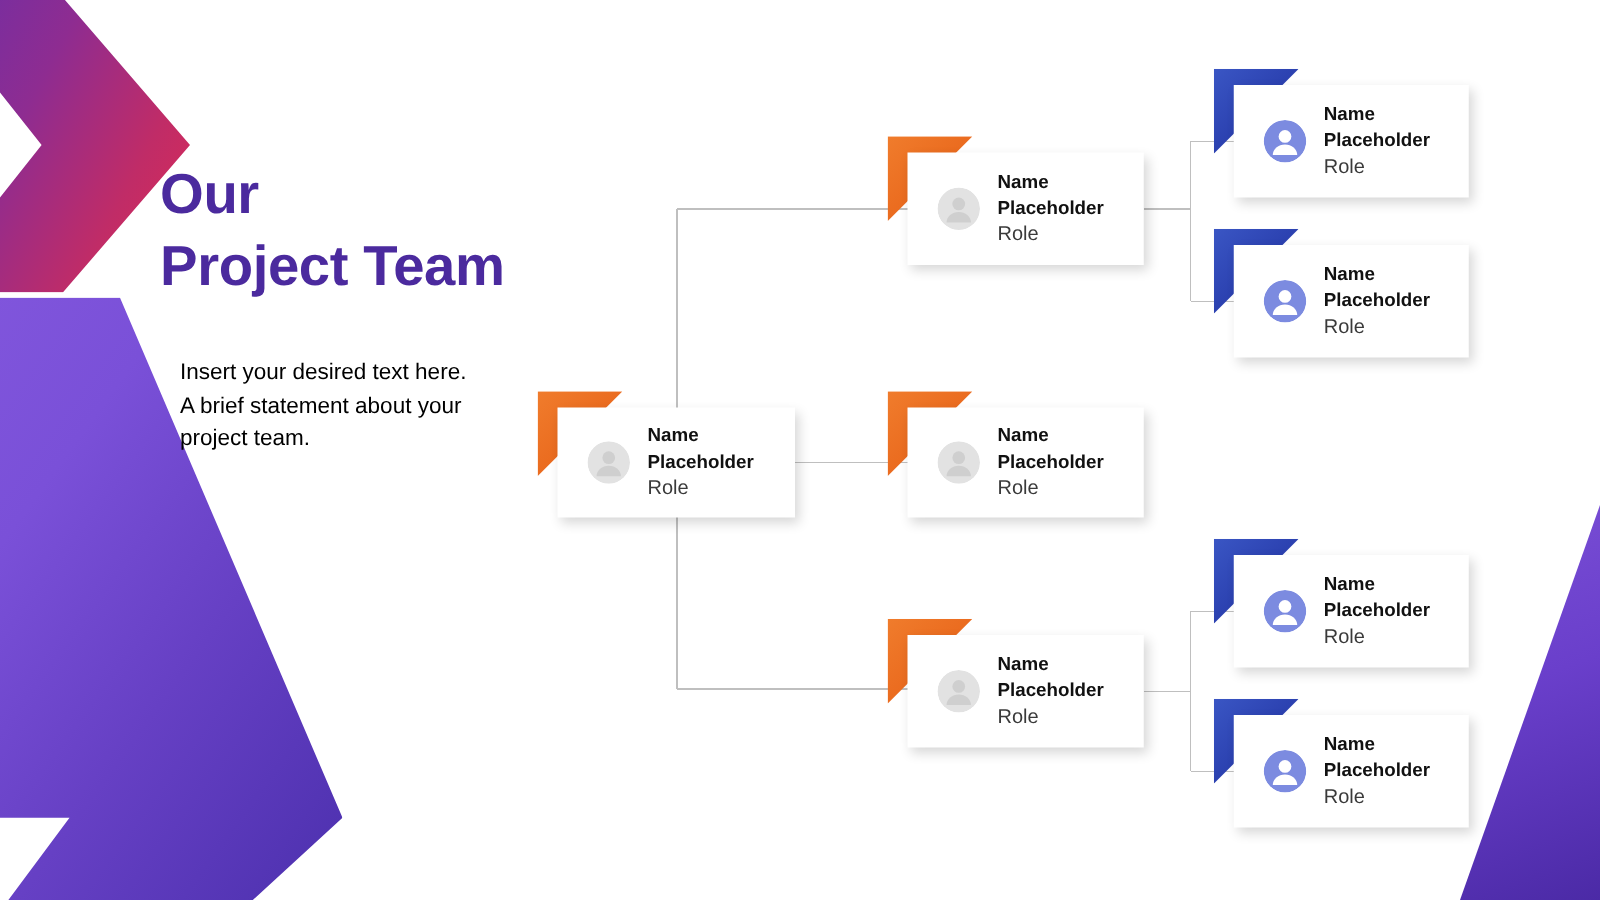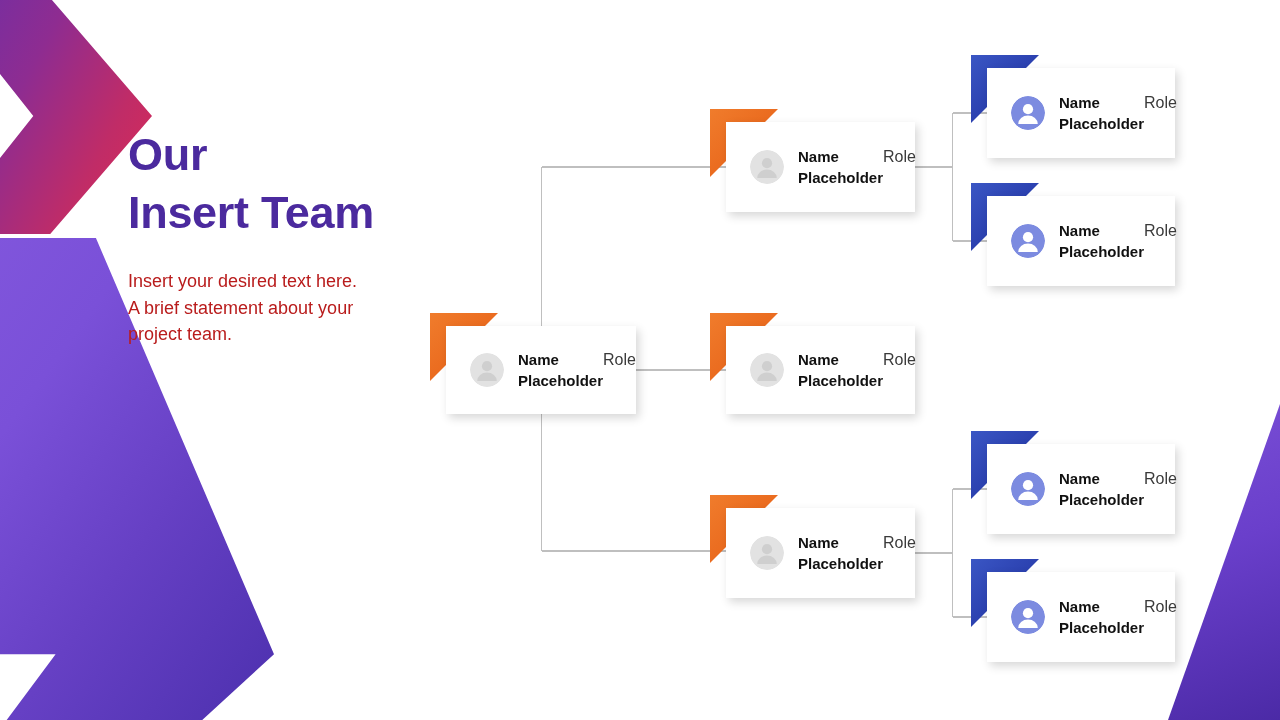--- a/index.html
+++ b/index.html
@@ -63,24 +63,24 @@
     line-height: 1.28;
     color: #4B2A9E;
     letter-spacing: -0.3px;
     white-space: pre-line;
   }
   .slide-subtitle {
     position: absolute;
     left: 128px;
     top: 268px;
     width: 300px;
-    margin: 0;
+    margin: 16px;
     font-size: 18px;
     line-height: 1.48;
-    color: #b91c1c;
+    color: #000000;
     z-index: 5;
     white-space: pre-line;
   }
 
   
   .connectors {
     position: absolute;
     left: 0;
     top: 0;
     width: 1280px;
@@ -126,21 +126,21 @@
     flex: 0 0 auto;
     width: 34px;
     height: 34px;
     border-radius: 50%;
     margin-left: 24px;
     margin-right: 14px;
     display: block;
   }
   .card-text {
     display: flex;
-    flex-direction: row;
+    flex-direction: column;
     justify-content: center;
   }
   .card-name {
     font-size: 15px;
     font-weight: bold;
     color: #111111;
     line-height: 1.42;
     white-space: pre-line;
   }
   .card-role {
@@ -153,21 +153,21 @@
 <body>
 
 <div class="slide">
 
   <div class="deco chevron-top"></div>
   <div class="deco chevron-bottom"></div>
   <div class="deco wedge-right"></div>
 
   <div class="title-block">
     <h1 class="slide-title">Our
-Insert Team</h1>
+Project Team</h1>
   </div>
   <p class="slide-subtitle">Insert your desired text here.
 A brief statement about your
 project team.</p>
 
   <svg class="connectors" viewBox="0 0 1280 720" width="1280" height="720" aria-hidden="true">
     <g stroke="#BFBFBF" stroke-width="1.2" fill="none" shape-rendering="crispEdges">
 
       <line x1="541.5" y1="167" x2="541.5" y2="551"></line>
 

